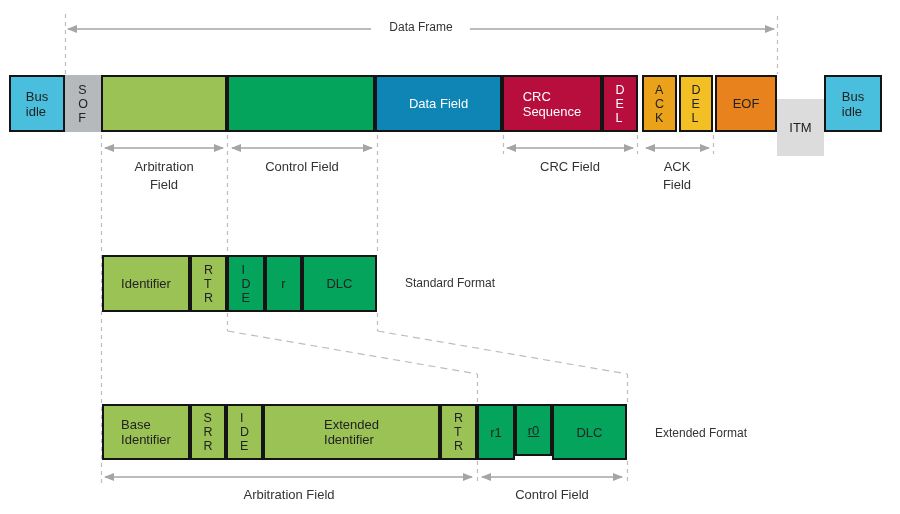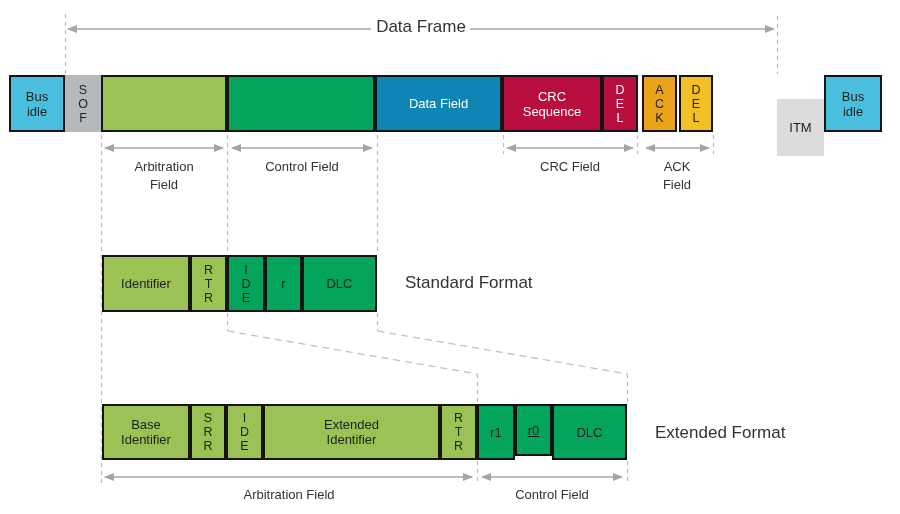--- a/index.html
+++ b/index.html
@@ -2,33 +2,33 @@
 <html><head>
 <meta charset="utf-8">
 <style>
   * { margin:0; padding:0; box-sizing:border-box; }
   html,body { background:#ffffff; }
   body { font-family:"Liberation Sans","DejaVu Sans",sans-serif; }
   .canvas { position:relative; width:900px; height:514px; background:#fff; overflow:hidden; }
   svg.overlay { position:absolute; left:0; top:0; width:900px; height:514px; }
   .box {
     position:absolute; display:flex; align-items:center; justify-content:center;
-    border:2px solid #141414; text-align:center; white-space:pre-line;
+    border:2px solid #141414; white-space:pre-line;
     font-size:13px; line-height:15px; color:#222;
   }
   .box.noborder { border:none; }
   .box.letters { font-size:12.5px; line-height:14px; }
   .box.white-bold { color:#ffffff; font-weight:normal; }
   .box.navy-text { color:#ffffff; }
   .lbl {
     position:absolute; font-size:13px; line-height:18px; color:#333;
     text-align:center; white-space:pre-line;
   }
   .lbl.ctr { transform:translateX(-50%); }
-  .lbl.big { font-size:17px; }
+  .lbl.big { font-size:12px; }
 </style>
 </head>
 <body>
 
 <div class="canvas">
 
   <svg class="overlay">
     <defs>
       <marker id="ah" viewBox="0 0 10 10" refX="9" refY="5" markerWidth="7.5" markerHeight="7.5" orient="auto-start-reverse">
         <path d="M0,1 L10,5 L0,9 z" fill="#a5a5a5"></path>
@@ -88,20 +88,21 @@
 Sequence</div>
   <div class="box letters white-bold" style="left: 602px; top: 75px; width: 36px; height: 57px; background-color: rgb(184, 14, 62);">D
 E
 L</div>
   <div class="box letters" style="left: 642px; top: 75px; width: 35px; height: 57px; background-color: rgb(234, 162, 27);">A
 C
 K</div>
   <div class="box letters" style="left: 679px; top: 75px; width: 34px; height: 57px; background-color: rgb(242, 191, 37);">D
 E
 L</div>
+  <div class="box" style="left: 715px; top: 75px; width: 62px; height: 57px; background-color: rgb(232, 130, 29);">EOF</div>
   <div class="box noborder" style="left: 777px; top: 75px; width: 47px; height: 57px; background-color: rgb(220, 220, 220); margin-top: 24px;">ITM</div>
   <div class="box" style="left: 824px; top: 75px; width: 58px; height: 57px; background-color: rgb(73, 191, 221);">Bus
 idle</div>
 
   <div class="box" style="left: 102px; top: 255px; width: 88px; height: 57px; background-color: rgb(155, 194, 85);">Identifier</div>
   <div class="box letters" style="left: 190px; top: 255px; width: 37px; height: 57px; background-color: rgb(155, 194, 85);">R
 T
 R</div>
   <div class="box letters" style="left: 227px; top: 255px; width: 38px; height: 57px; background-color: rgb(4, 164, 93);">I
 D

